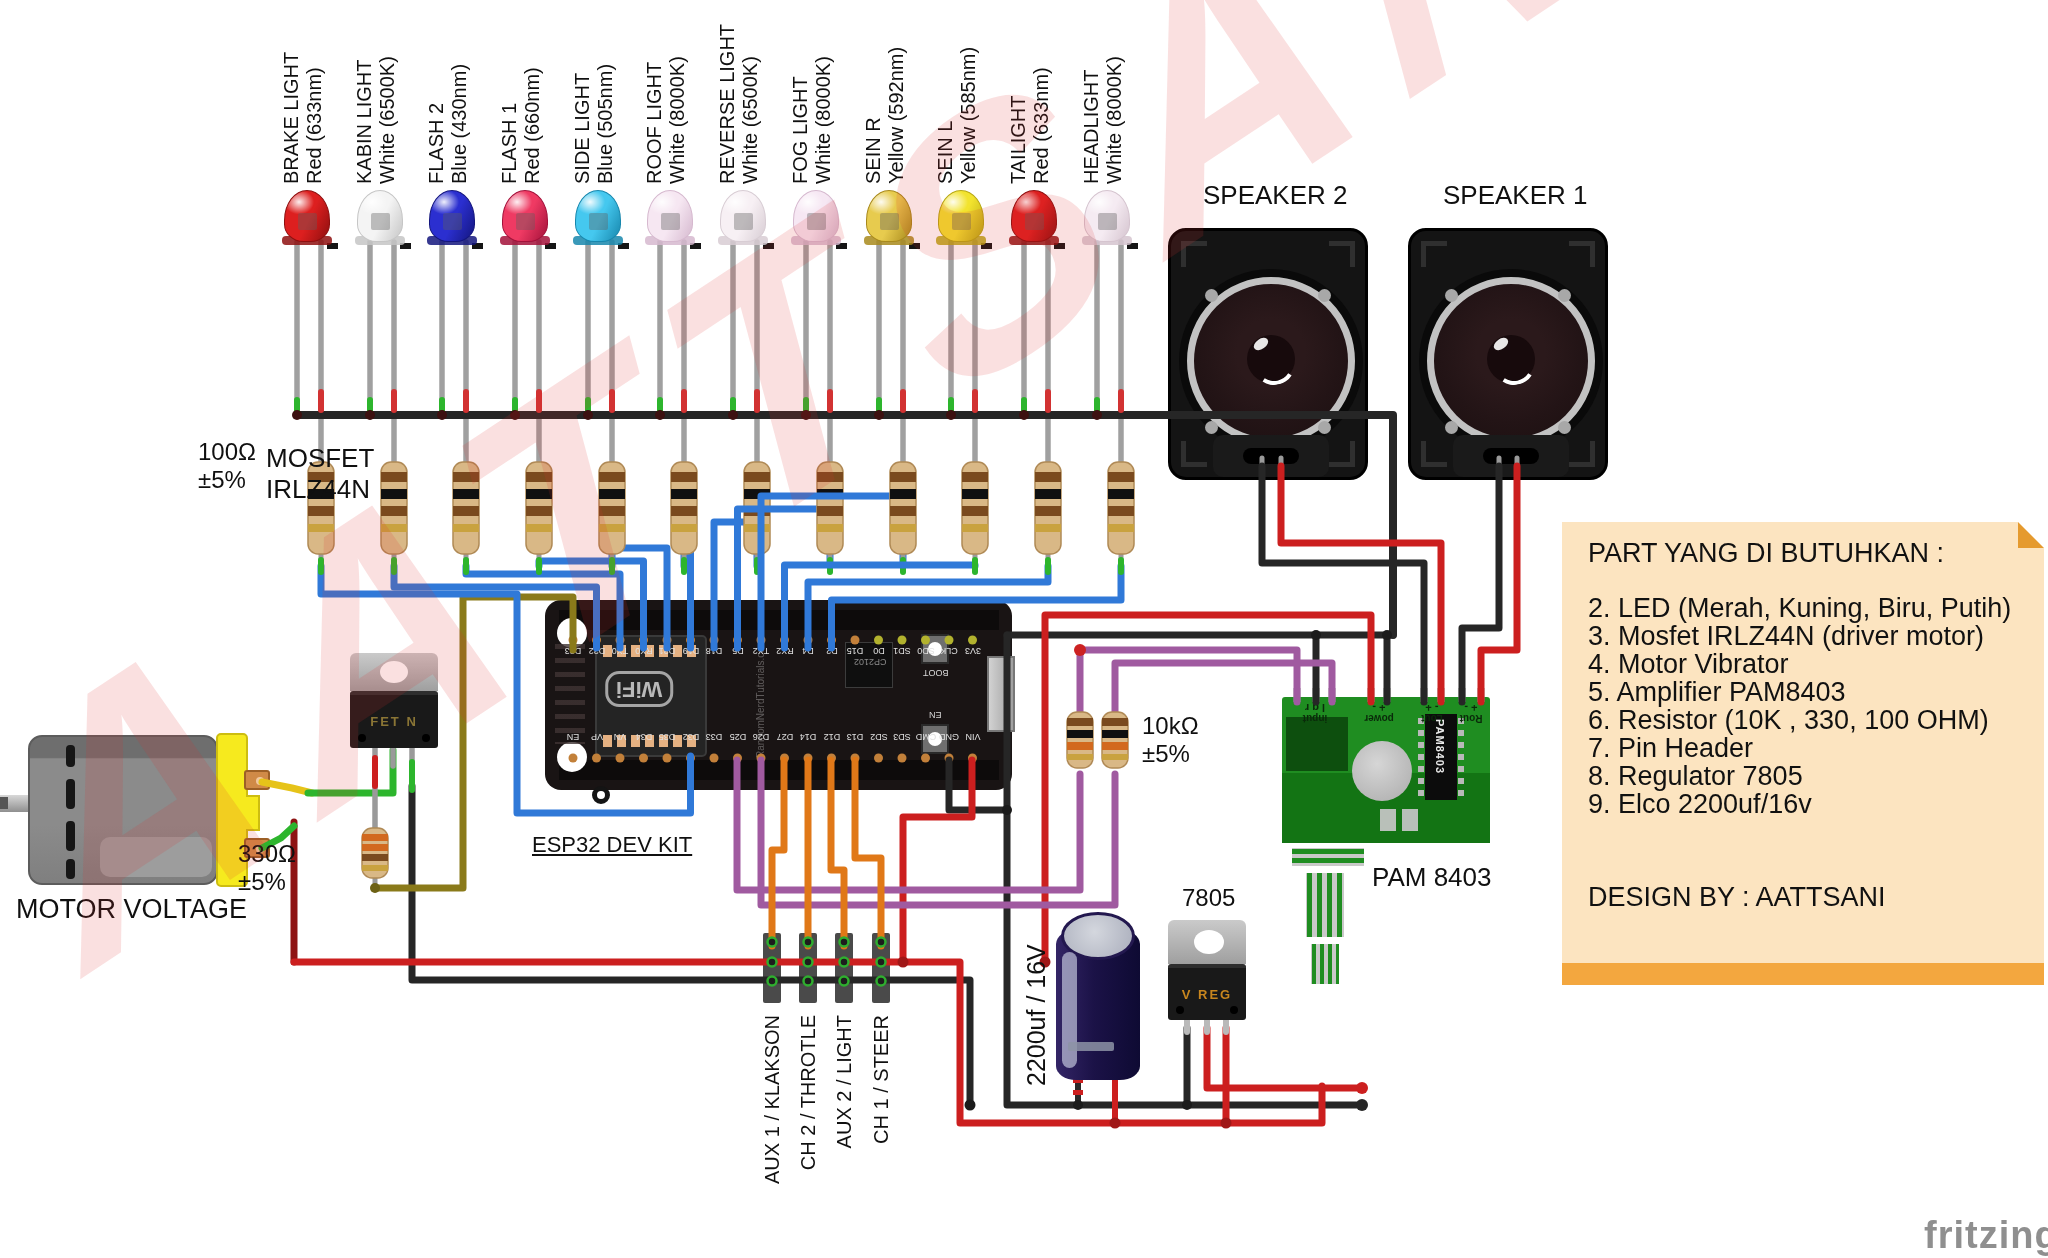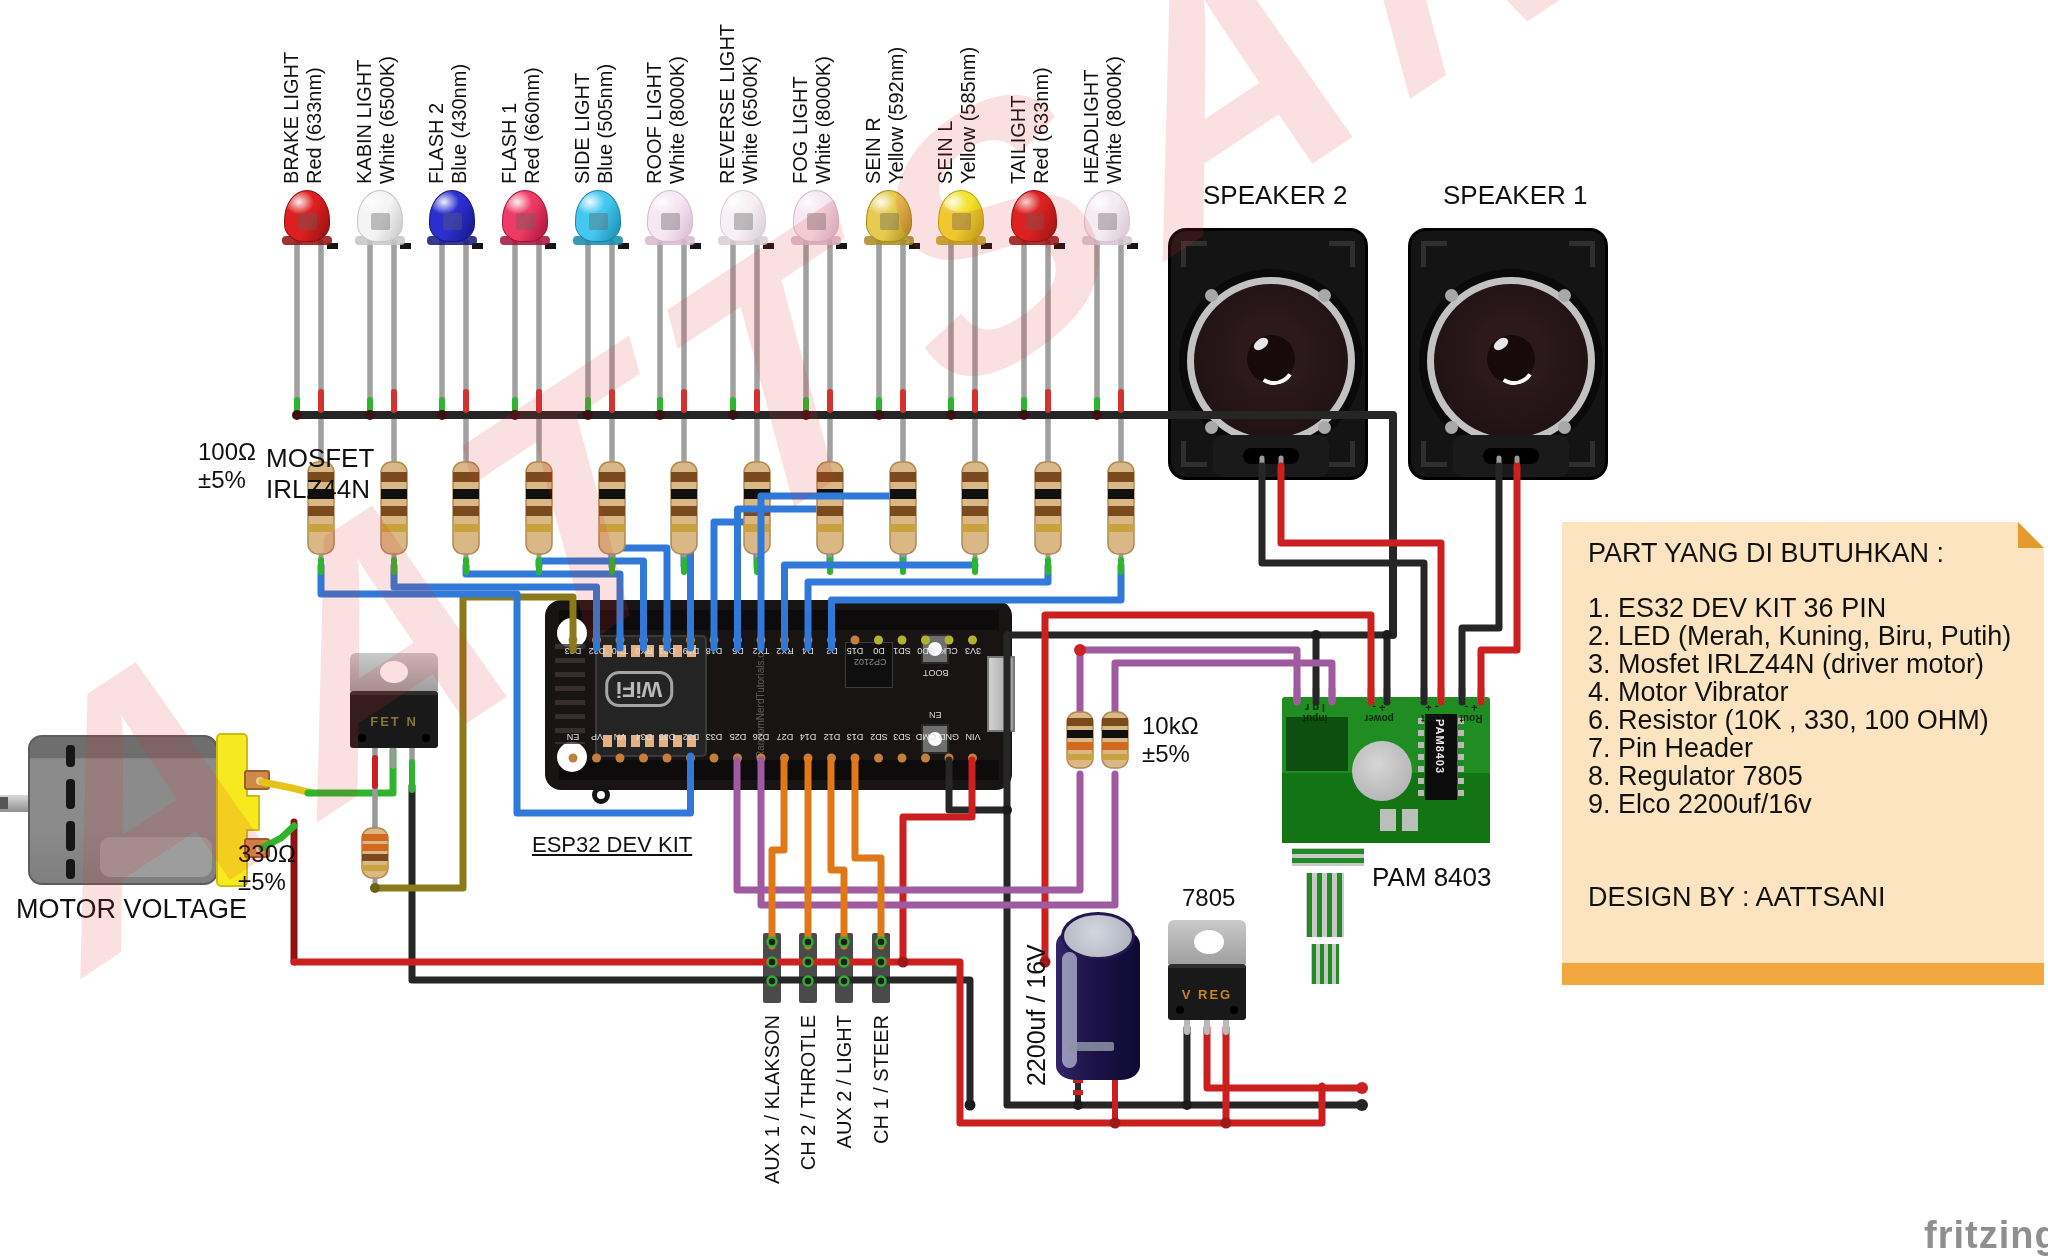--- a/index.html
+++ b/index.html
@@ -225,24 +225,24 @@
       </div>
     <div class="pamgrp" style="left:1443px;top:702px;">
       <div class="p2">Rout</div>
         <div class="p1">+   -</div>
       </div>
 
     <div id="notes" class="note" style="left:1562px;top:522px;width:482px;height:463px;">
       <span class="fold"></span>
       <div class="note-title">PART YANG DI BUTUHKAN :</div>
       <div class="list" id="notes-list">
-          <div class="note-item">1. ES32 DEV KIT 36 PIN</div>
           <div class="note-item">2. LED (Merah, Kuning, Biru, Putih)</div>
           <div class="note-item">3. Mosfet IRLZ44N (driver motor)</div>
           <div class="note-item">4. Motor Vibrator</div>
+          <div class="note-item">5. Amplifier PAM8403</div>
           <div class="note-item">6. Resistor (10K , 330, 100 OHM)</div>
           <div class="note-item">7. Pin Header</div>
           <div class="note-item">8. Regulator 7805</div>
           <div class="note-item">9. Elco 2200uf/16v</div>
         </div>
       <div class="design">DESIGN BY : AATTSANI</div>
       <span class="strip"></span>
     </div>
   </div>
 

